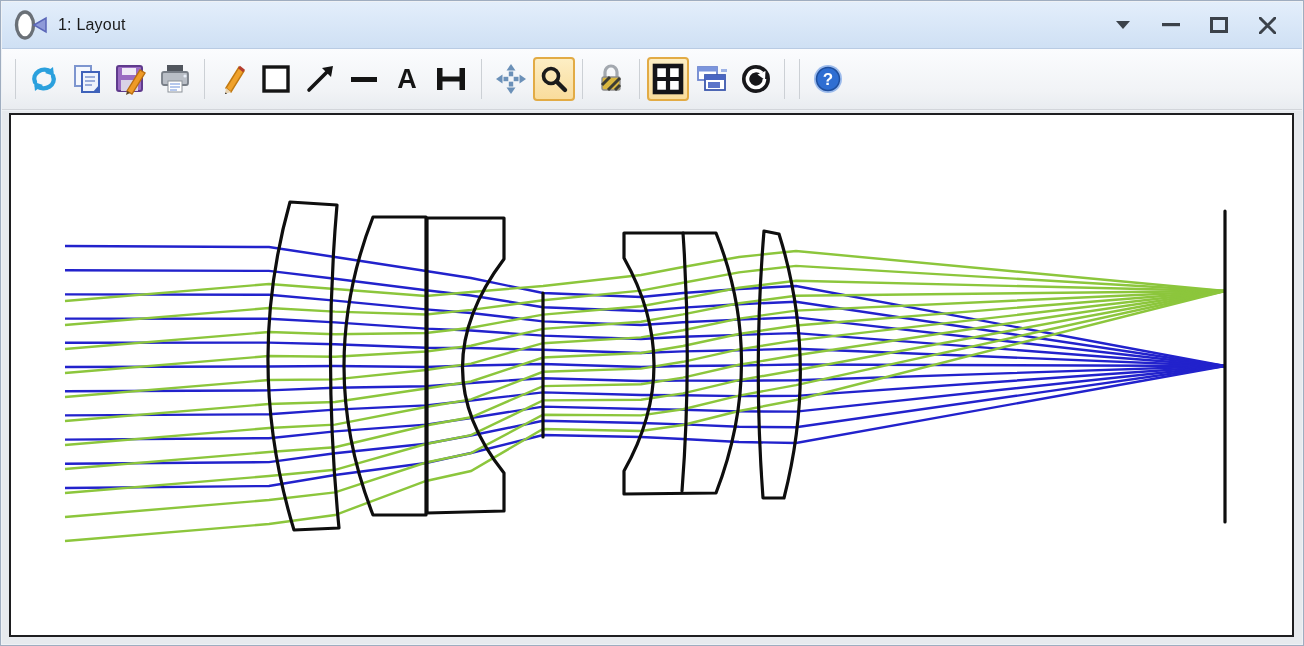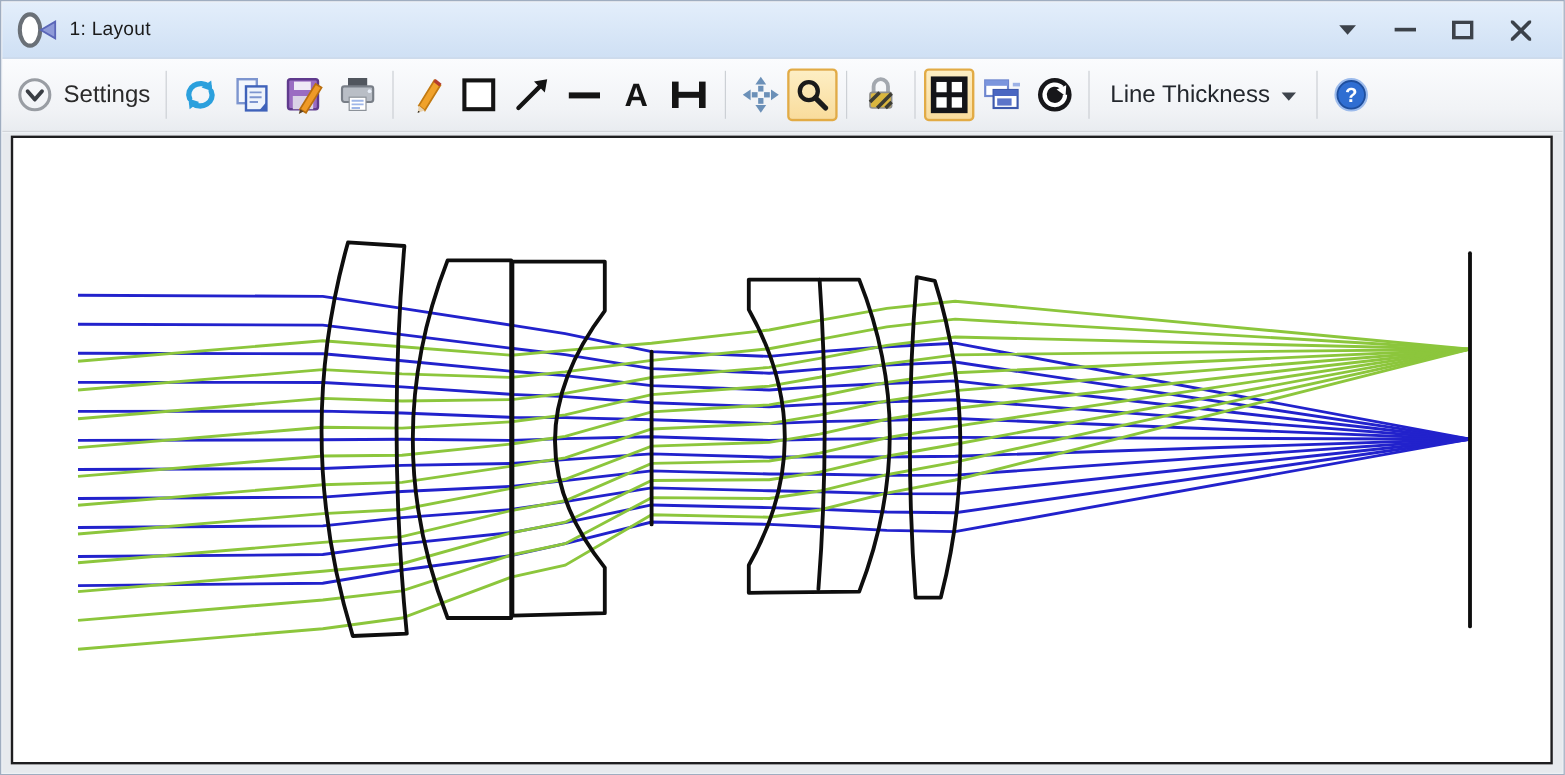--- a/index.html
+++ b/index.html
@@ -108,27 +108,20 @@
       <button class="win-btn">
         <svg width="17" height="17" viewBox="0 0 17 17">
           <path d="M1 1 L16 16 M16 1 L1 16" stroke="#3c424a" stroke-width="3" stroke-linecap="round"></path>
         </svg>
       </button>
     </div>
   </div>
 
   <div class="toolbar">
 
-    <button class="settings-btn">
-      <svg width="30" height="30" viewBox="0 0 30 30">
-        <circle cx="15" cy="15" r="12.5" fill="none" stroke="#999da3" stroke-width="2.6"></circle>
-        <path d="M9 12 L15 19 L21 12" fill="none" stroke="#3a3e44" stroke-width="3.2" stroke-linecap="round" stroke-linejoin="round"></path>
-      </svg>
-      <span class="settings-label">Settings</span>
-    </button>
 
     <div class="tb-sep"></div>
 
     <button class="tb-btn">
       <svg width="32" height="32" viewBox="0 0 32 32">
         <path d="M7 19 A10 9 0 0 1 23 9" fill="none" stroke="#2ba0dd" stroke-width="4.4" stroke-linecap="round"></path>
         <path d="M25 4 L26 13 L17 10 Z" fill="#2ba0dd"></path>
         <path d="M25 13 A10 9 0 0 1 9 23" fill="none" stroke="#2ba0dd" stroke-width="4.4" stroke-linecap="round"></path>
         <path d="M7 28 L6 19 L15 22 Z" fill="#2ba0dd"></path>
       </svg>
@@ -251,24 +244,20 @@
     <button class="tb-btn">
       <svg width="32" height="32" viewBox="0 0 32 32">
         <circle cx="16" cy="16" r="14" fill="#17171a"></circle>
         <path d="M22 10 a8.5 8.5 0 1 0 2.5 6" fill="none" stroke="#ffffff" stroke-width="3.6"></path>
         <path d="M25.5 8 L25 17 L17.5 11.5 Z" fill="#ffffff"></path>
       </svg>
     </button>
 
     <div class="tb-sep"></div>
 
-    <button class="lt-btn">
-      <span class="lt-label">Line Thickness</span>
-      <span class="lt-caret"></span>
-    </button>
 
     <div class="tb-sep"></div>
 
     <button class="tb-btn">
       <svg width="32" height="32" viewBox="0 0 32 32">
         <circle cx="16" cy="16" r="14" fill="#9cbbec"></circle>
         <circle cx="16" cy="16" r="11.5" fill="#2f6ed2" stroke="#1f4f9e" stroke-width="1.5"></circle>
         <text x="16" y="22" text-anchor="middle" font-family="Liberation Sans, sans-serif" font-size="17" font-weight="bold" fill="#ffffff">?</text>
       </svg>
     </button>

